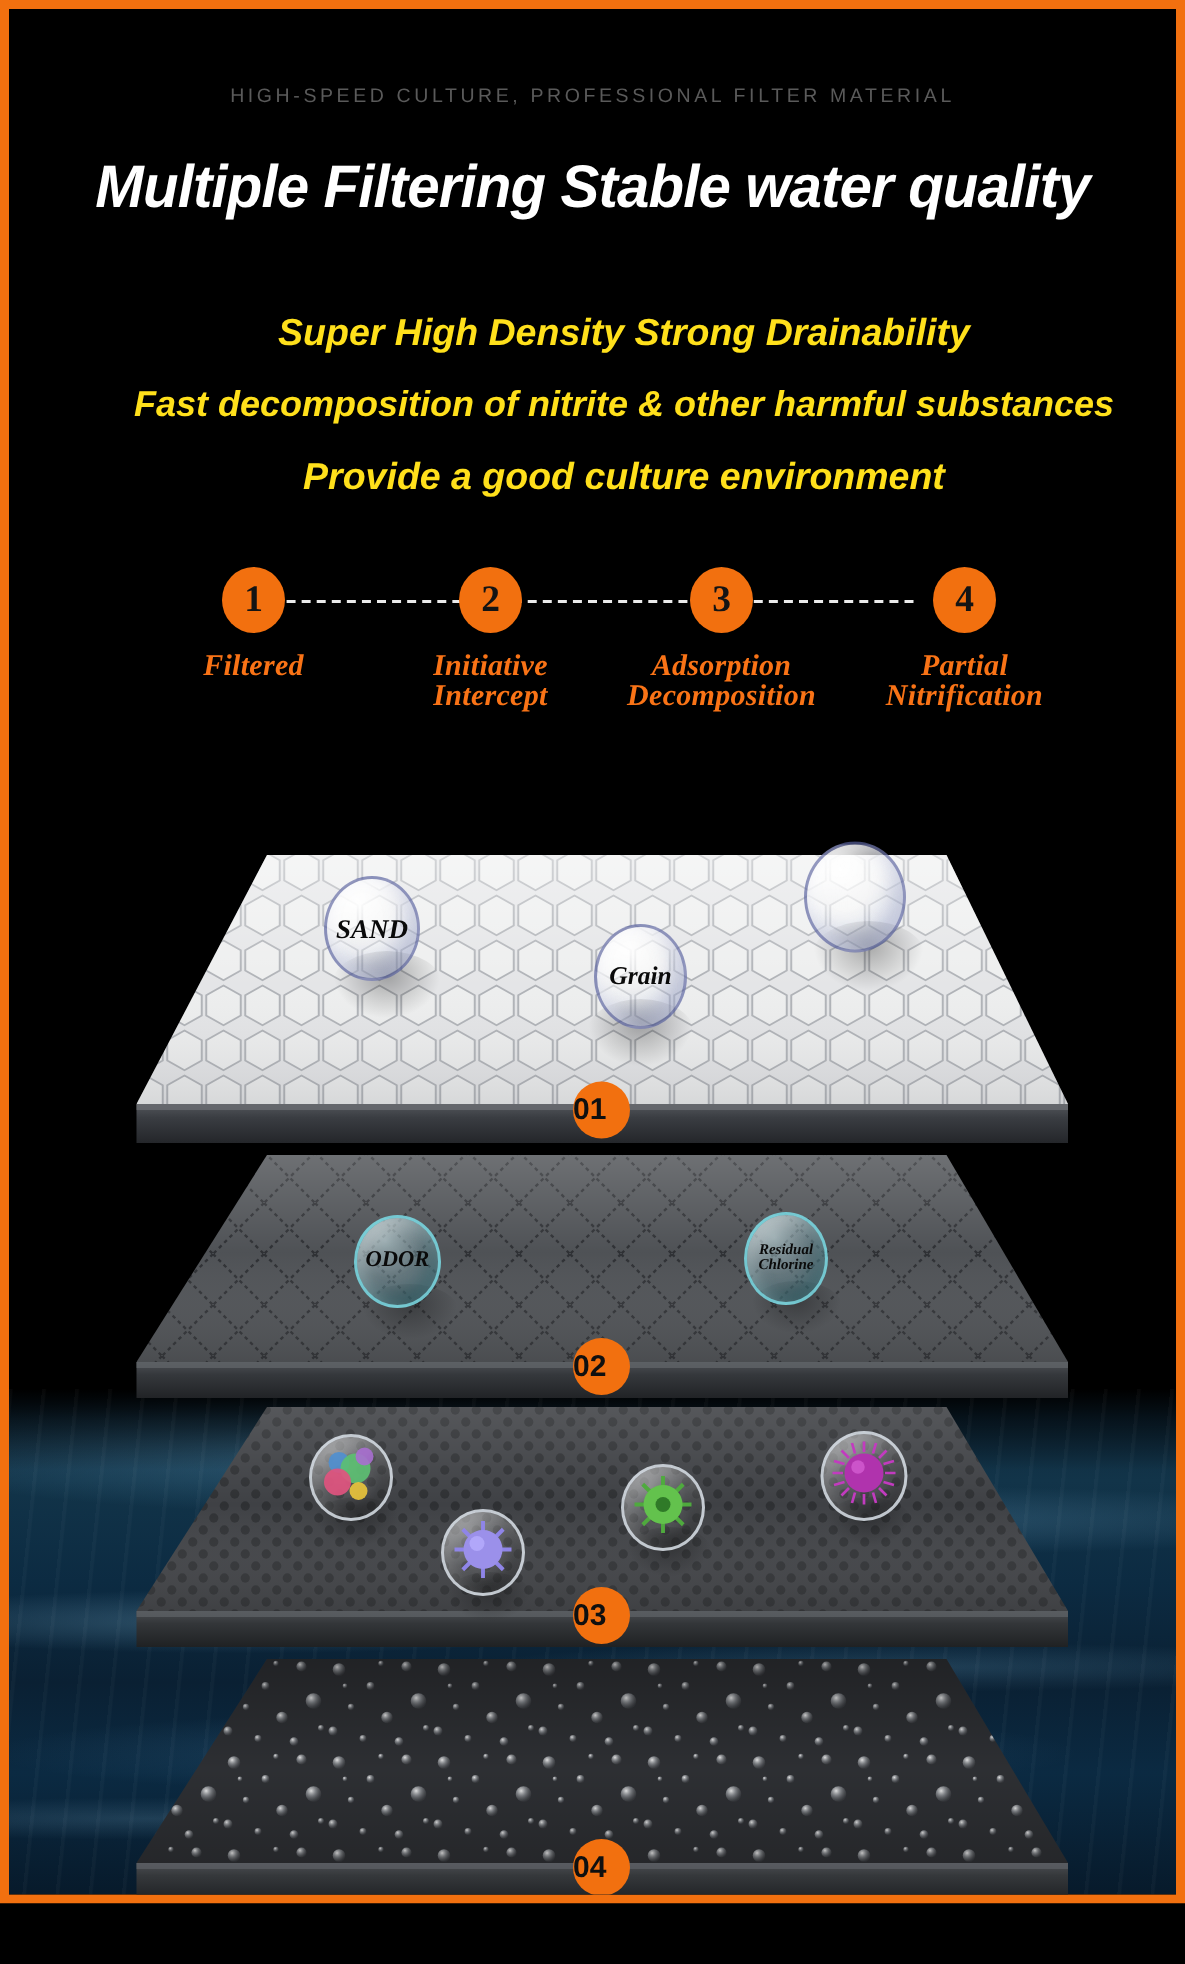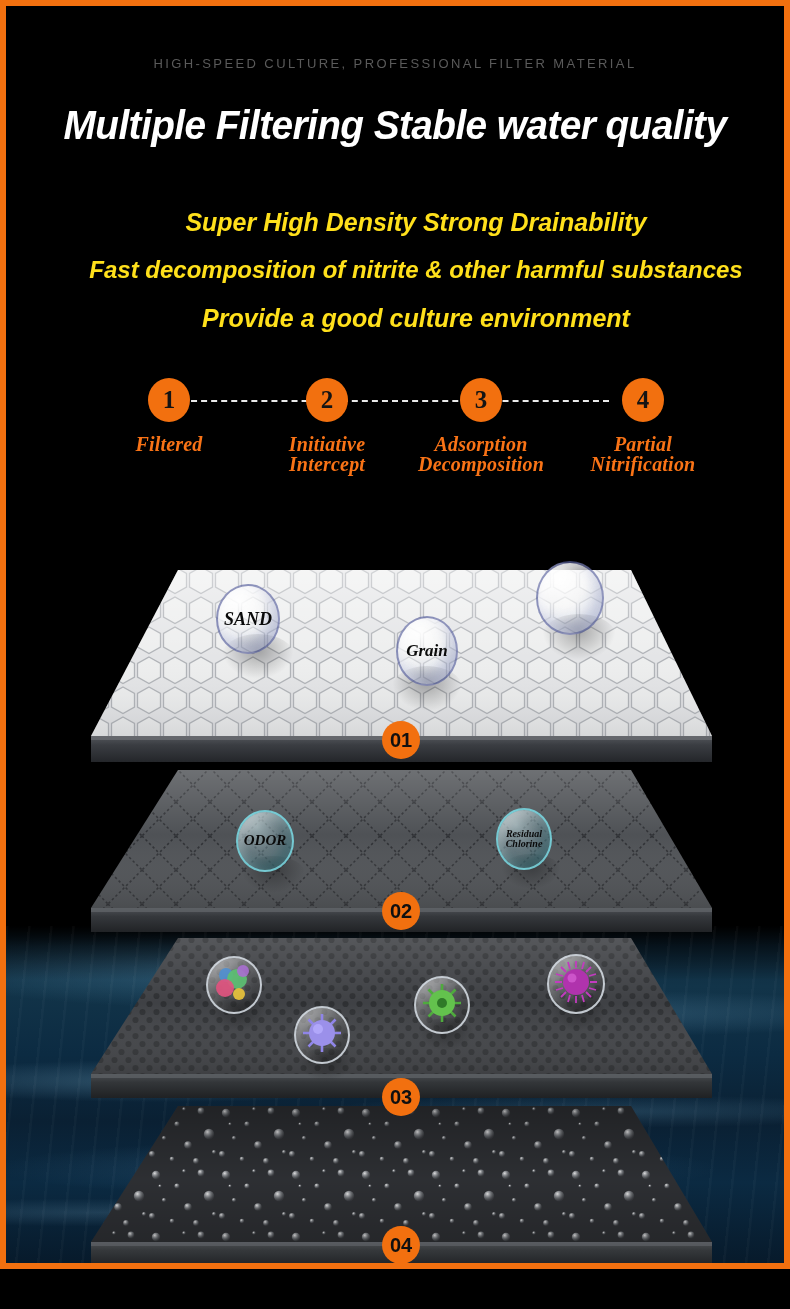--- a/index.html
+++ b/index.html
@@ -154,21 +154,21 @@
   .badge {
     position: absolute;
     width: 38px; height: 38px;
     border-radius: 50%;
     background: #F2700F;
     color: #101010;
     font-family: "Liberation Sans", sans-serif;
     font-weight: bold;
     font-size: 20px;
     line-height: 38px;
-    text-align: center;
+    text-align: left;
     left: 50%;
     margin-left: -19px;
     z-index: 20;
   }
 
   
   .bubble {
     position: absolute;
     border-radius: 50%;
     display: flex;
@@ -449,21 +449,21 @@
                        M8 8 L13 13 M38 38 L33 33 M38 8 L33 13 M8 38 L13 33
                        M15 3 L17 10 M31 43 L29 36 M3 31 L10 29 M43 15 L36 17
                        M31 3 L29 10 M15 43 L17 36 M3 15 L10 17 M43 31 L36 29"></path>
             </g>
             <circle cx="23" cy="23" r="13" fill="#b033ad"></circle>
             <circle cx="19" cy="19" r="4.5" fill="#d863d6" opacity="0.7"></circle>
           </svg>
         </span>
       </div>
 
-      <div class="badge" style="top:122px;margin-top:20px;">03</div>
+      <div class="badge" style="top:122px;">03</div>
     </div>
 
     <div class="slab" style="left:0; top:1098px; width:790px; height:168px;">
       <div class="face">
         <svg viewBox="0 0 790 168" preserveAspectRatio="none">
           <defs>
             <radialGradient id="dropG" cx="35%" cy="30%" r="70%">
               <stop offset="0%" stop-color="#ffffff" stop-opacity="0.95"></stop>
               <stop offset="45%" stop-color="#c9cdd2" stop-opacity="0.55"></stop>
               <stop offset="100%" stop-color="#4a4d52" stop-opacity="0.35"></stop>

